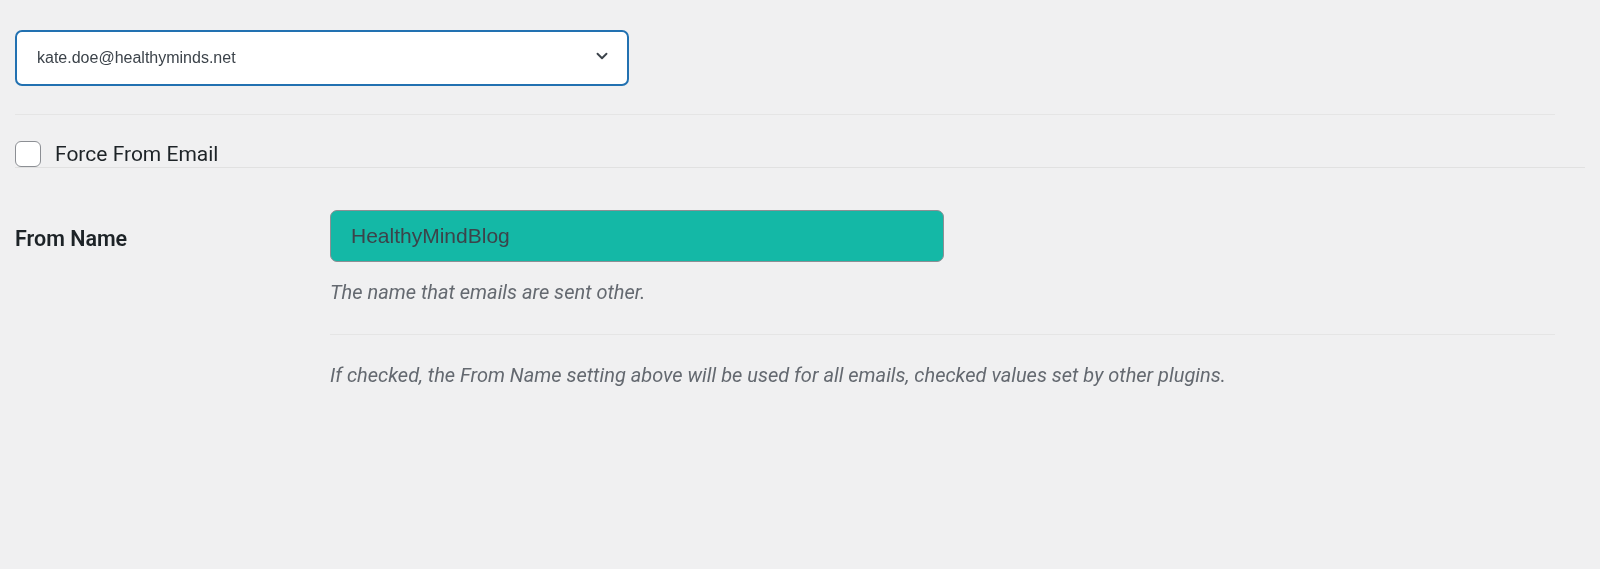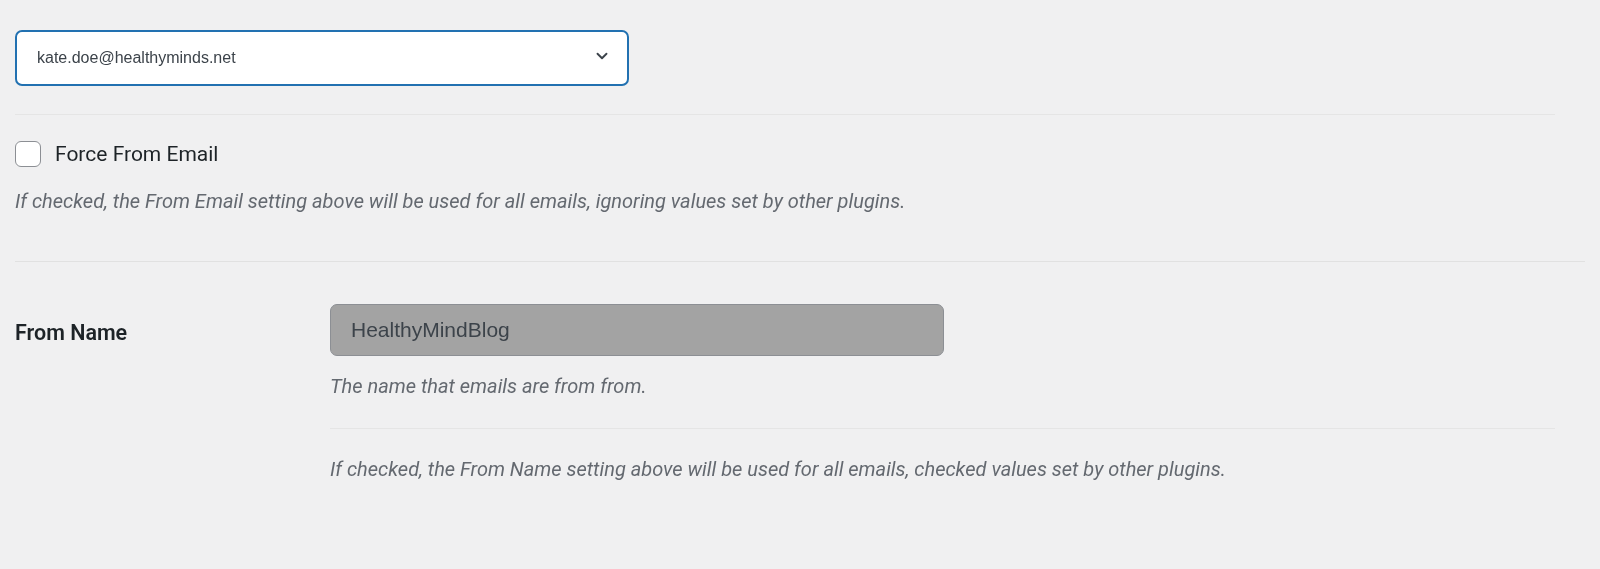--- a/index.html
+++ b/index.html
@@ -92,21 +92,21 @@
       border: none;
       border-top: 1px solid #e1e1e1;
       margin: 0;
       width: 100%;
     }
     .text-input {
       width: 614px;
       height: 52px;
       border: 1px solid #8c8f94;
       border-radius: 7px;
-      background: #a3a3a3;
+      background: #14b8a6;
       font-size: 21px;
       color: #3c434a;
       padding: 0 20px;
       outline: none;
     }
     .spacer-top {
       padding-top: 42px;
     }
     .gap-after-section {
       margin-bottom: 46px;
@@ -126,33 +126,32 @@
       </span>
     </div>
 
     <hr class="divider">
 
     <div class="checkbox-row">
       <div class="checkbox"></div>
       <span class="checkbox-label">Force From Email</span>
     </div>
 
-    <p class="description gap-after-section">If checked, the From Email setting above will be used for all emails, ignoring values set by other plugins.</p>
   </div>
 </div>
 
 <hr class="section-divider">
 
 <div class="form-row spacer-top">
   <div class="label-col">
     <label>From Name</label>
   </div>
   <div class="field-col">
     <input type="text" class="text-input" value="HealthyMindBlog" style="">
 
-    <p class="description" style="margin-top:16px;">The name that emails are from from.</p>
+    <p class="description" style="margin-top:16px;">The name that emails are sent other.</p>
 
     <hr class="divider">
 
 
     <p class="description">If checked, the From Name setting above will be used for all emails, checked values set by other plugins.</p>
   </div>
 </div>
 
 </body></html>

